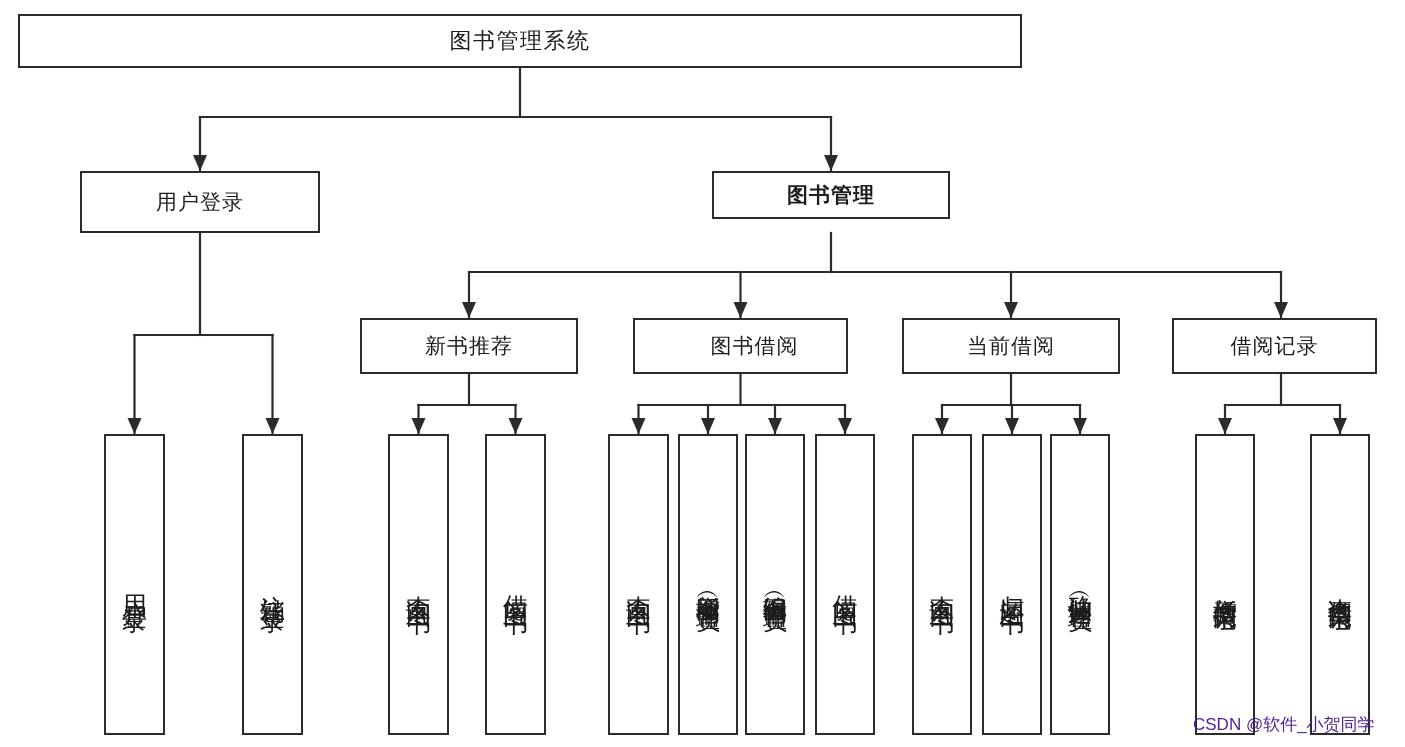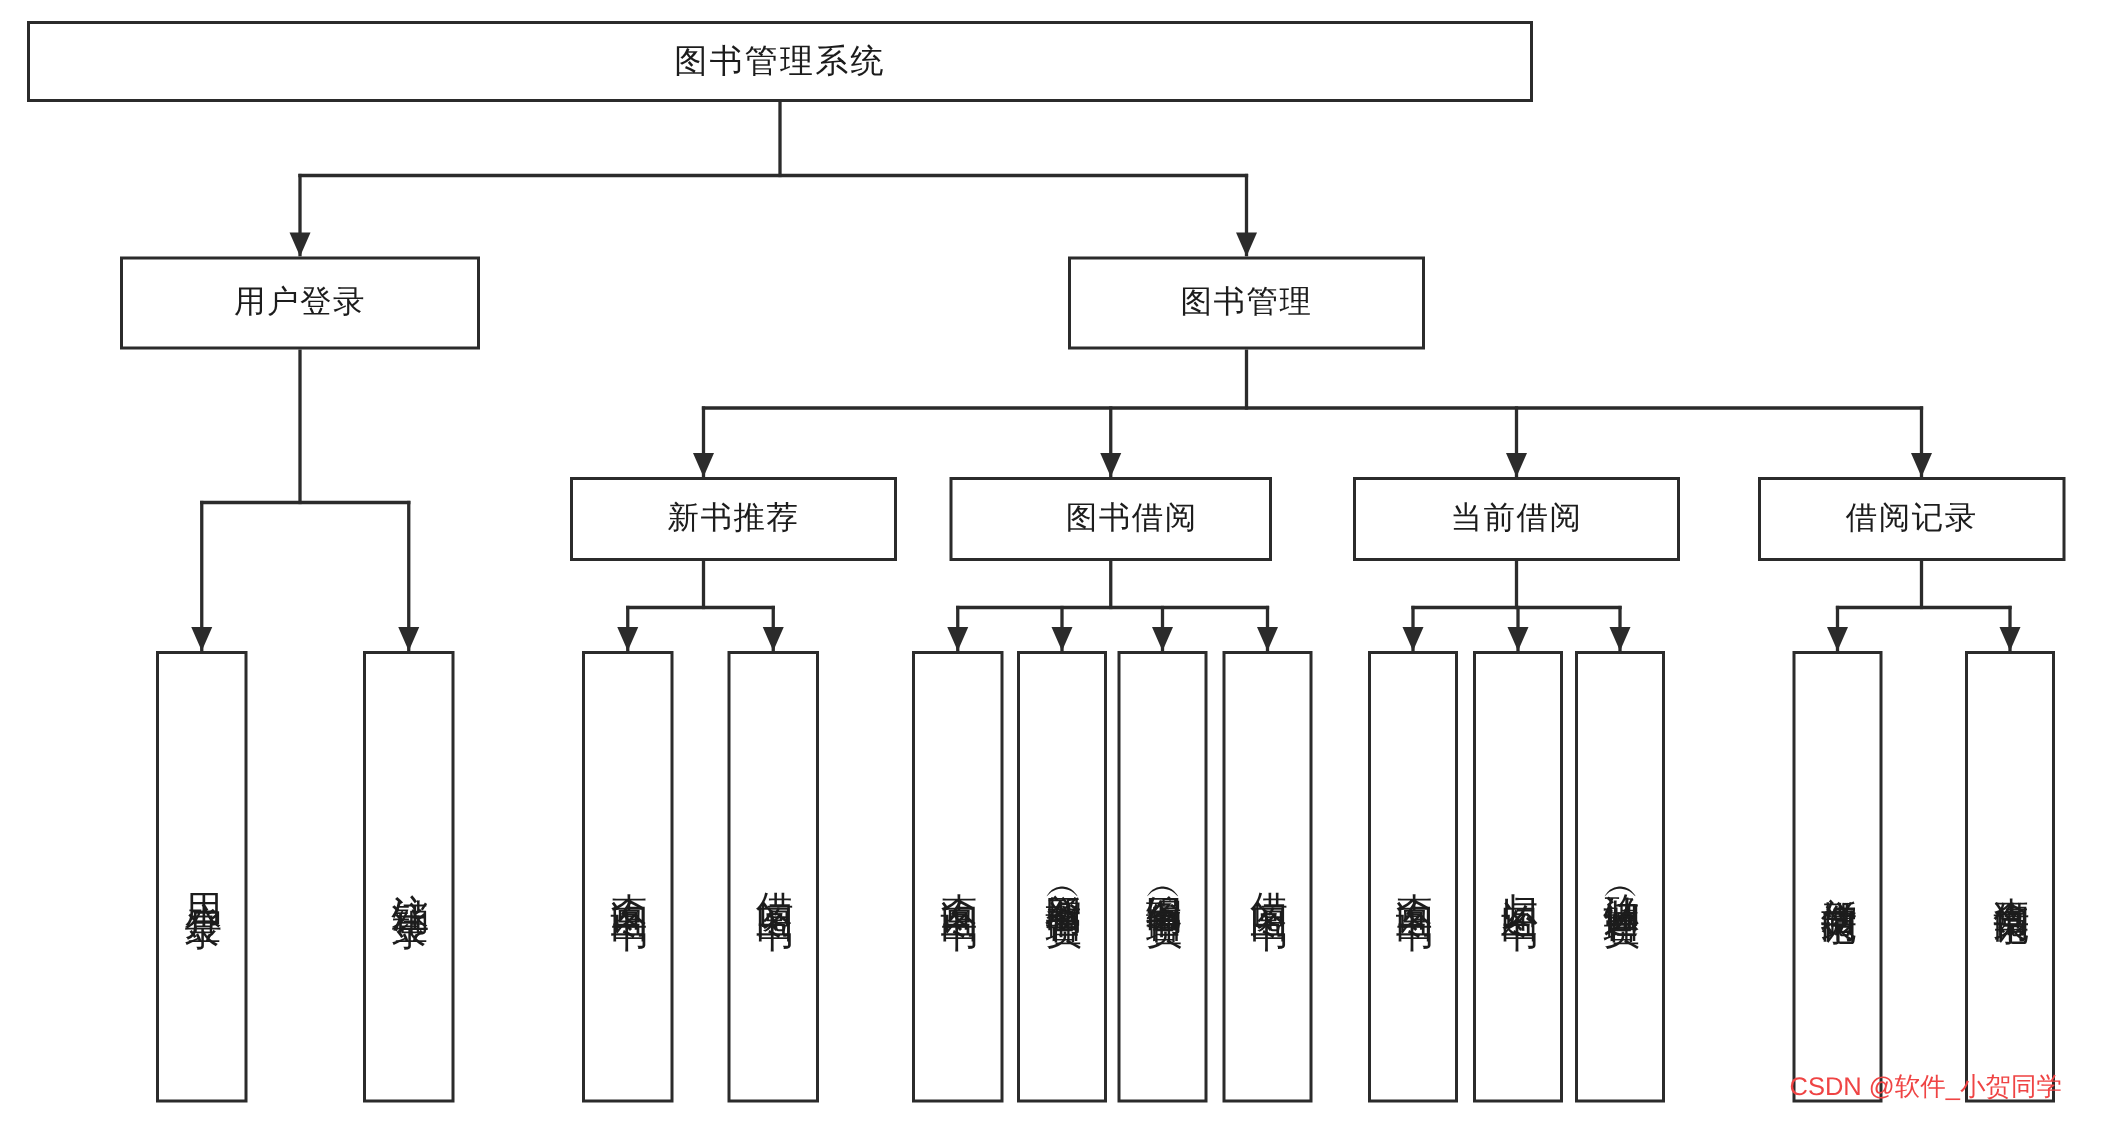--- a/index.html
+++ b/index.html
@@ -68,21 +68,21 @@
   }
   .node.vert.long .label {
     font-size: 24px;
     letter-spacing: 2px;
   }
   .watermark {
     position: absolute;
     left: 1193px;
     top: 713px;
     font-size: 17px;
-    color: #ef4444;
+    color: #4c1d95;
     white-space: nowrap;
     z-index: 5;
     font-family: "Liberation Sans", "DejaVu Sans", sans-serif;
   }
 </style>
 </head>
 <body>
 
 <div id="canvas">
   <svg id="edges" viewBox="0 0 1405 747">
@@ -139,24 +139,24 @@
       <line x1="1340" y1="405" x2="1340" y2="433" stroke="#2b2b2b" stroke-width="2.2" stroke-linecap="square"></line>
       <path d="M 1333 418 L 1347 418 L 1340 434 Z" fill="#2b2b2b"></path>
     </svg>
   <div id="nodes">
       <div class="node horiz root" style="left: 18px; top: 14px; width: 1004px; height: 54px; justify-content: center;">
         <span class="label">图书管理系统</span>
       </div>
       <div class="node horiz" style="left: 80px; top: 171px; width: 240px; height: 62px;">
         <span class="label">用户登录</span>
       </div>
-      <div class="node horiz" style="left: 712px; top: 171px; width: 238px; height: 62px;">
+      <div class="node horiz" style="left: 712px; top: 171px; width: 238px; height: 48px; font-weight: bold;">
         <span class="label">图书管理</span>
       </div>
-      <div class="node horiz" style="left: 380px; top: 318px; width: 218px; height: 56px;">
+      <div class="node horiz" style="left: 360px; top: 318px; width: 218px; height: 56px;">
         <span class="label">新书推荐</span>
       </div>
       <div class="node horiz" style="left: 633px; top: 318px; width: 215px; height: 56px; padding-left: 28px;">
         <span class="label">图书借阅</span>
       </div>
       <div class="node horiz" style="left: 902px; top: 318px; width: 218px; height: 56px;">
         <span class="label">当前借阅</span>
       </div>
       <div class="node horiz" style="left: 1172px; top: 318px; width: 205px; height: 56px;">
         <span class="label">借阅记录</span>

